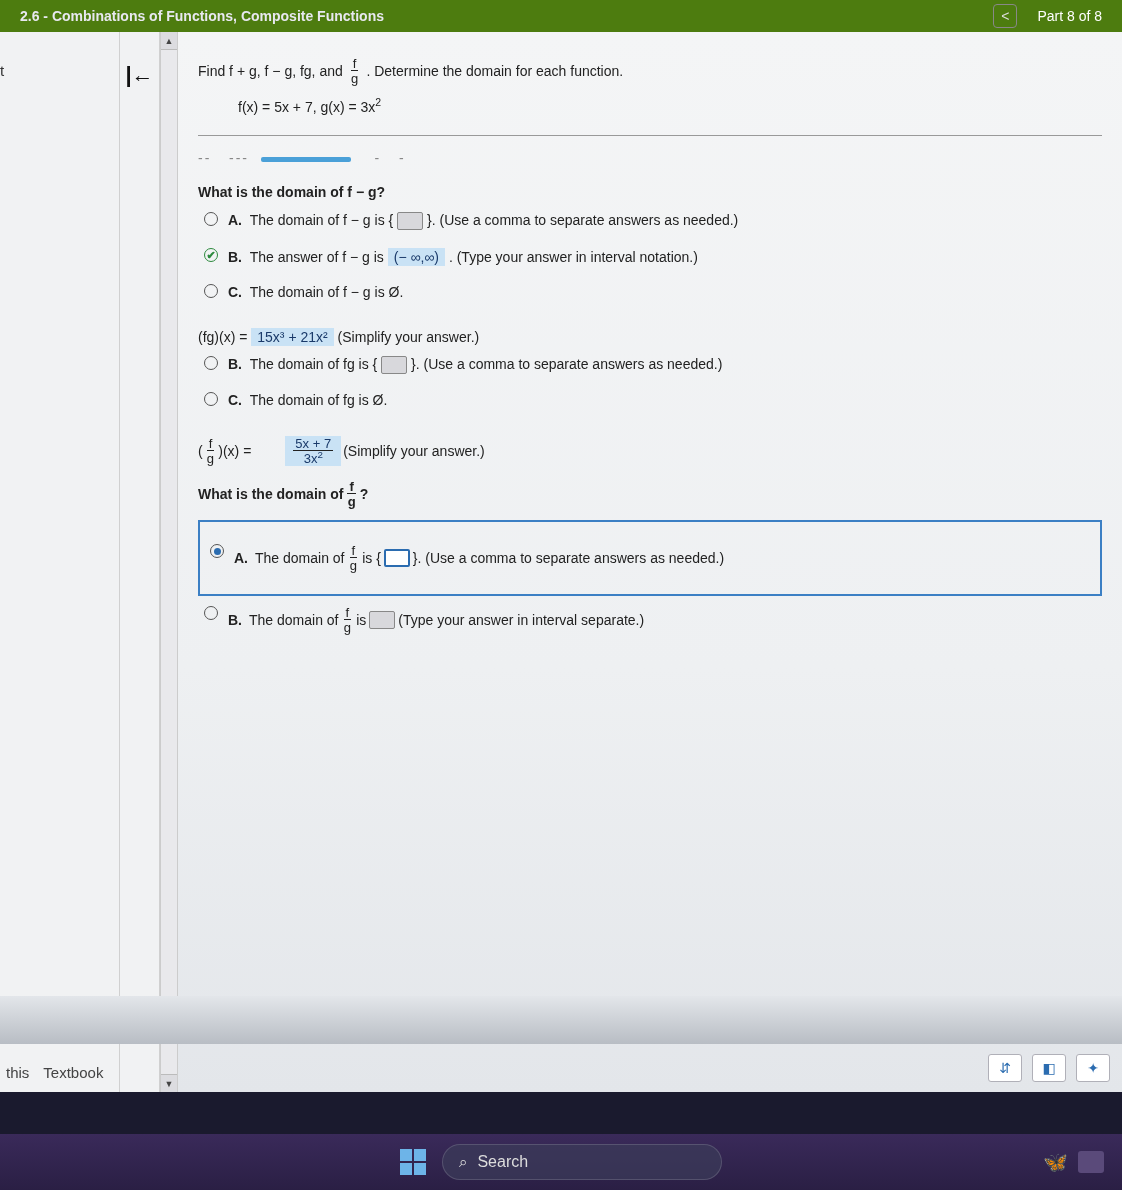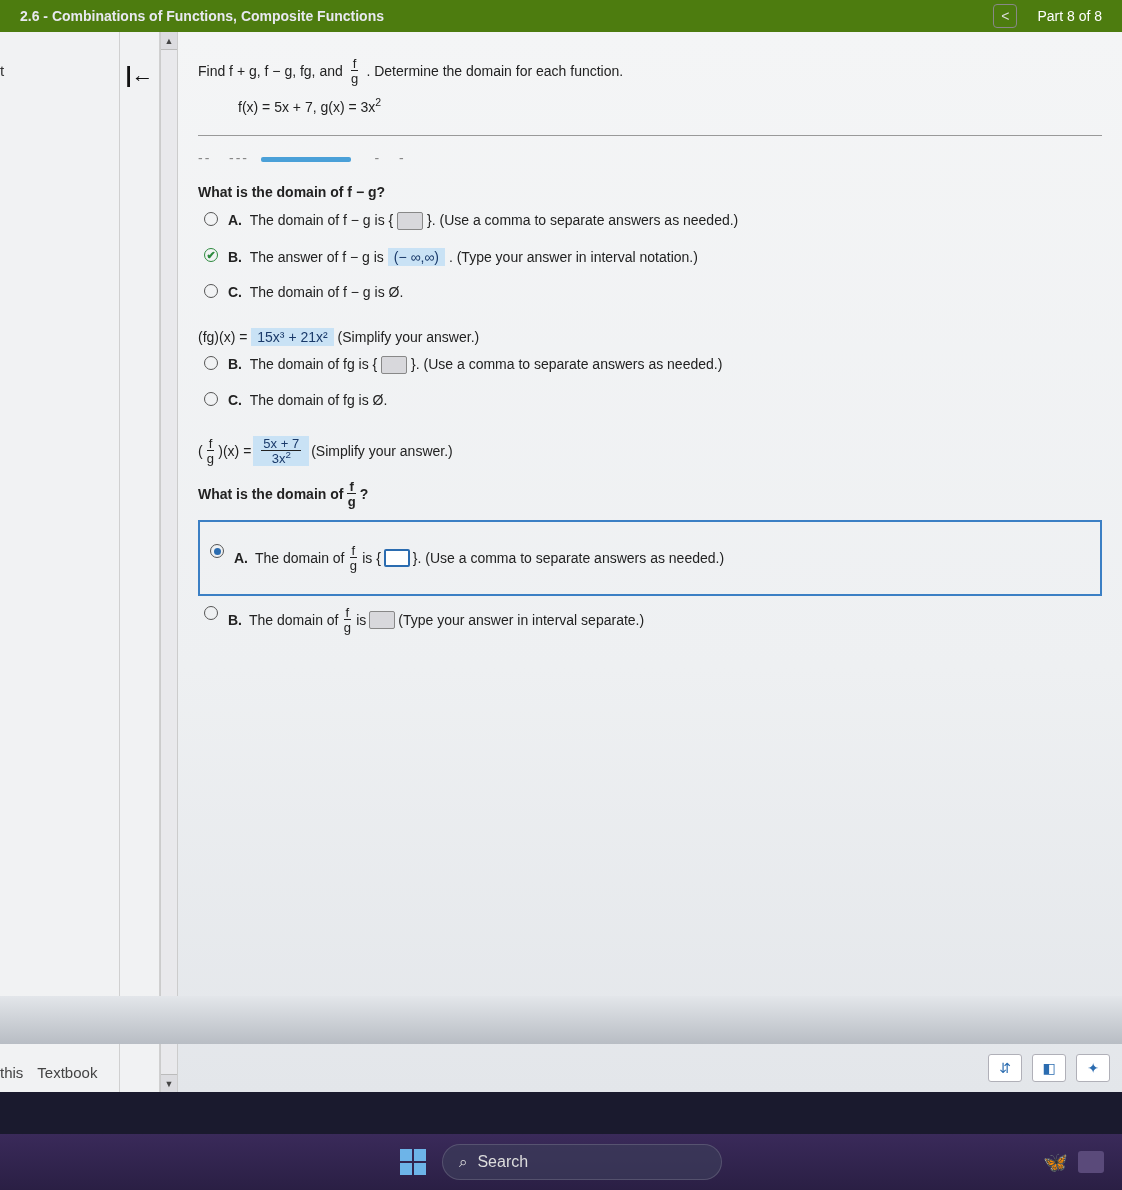--- a/index.html
+++ b/index.html
@@ -119,21 +119,21 @@
   .bottom-icons {
     position:absolute; right:12px; bottom:10px; display:flex; gap:10px;
   }
   .tool-btn {
     width:34px; height:28px; background:#fff; border:1px solid #b0b0b8; border-radius:3px;
     display:flex; align-items:center; justify-content:center; cursor:pointer;
     font-size:14px; color:#2b6cb0;
   }
   .footer-tabs {
     position:absolute; left:0; bottom:0; height:40px; display:flex; align-items:center;
-    gap:14px;
+    padding-left:6px; gap:14px;
   }
   .footer-tabs span { color:#444; font-size:15px; }
   .taskbar {
     position:absolute; left:0; right:0; bottom:0; height:56px;
     background: linear-gradient(180deg, #3a2a5a 0%, #2a1f44 100%);
     display:flex; align-items:center; justify-content:center; gap:16px;
   }
   .win-start { width:26px; height:26px; display:grid; grid-template-columns:1fr 1fr; grid-template-rows:1fr 1fr; gap:2px; cursor:pointer;}
   .win-start div { background:#6db4e8; }
   .searchbox {
@@ -247,21 +247,21 @@
       </div>
     </div>
 
     <div class="fg-line" style="display:flex;align-items:center;gap:2px;">
       <span>(</span>
       <span class="frac">
         <span class="num">f</span>
         <span class="den">g</span>
       </span>
       <span>)(x) = </span>
-      <span class="ans-box" style="display:inline-flex;">
+      <span class="ans-box" style="display:inline-flex;margin-left:32px;">
         <span class="frac">
           <span class="num">5x + 7</span>
           <span class="den"><span>3x</span><sup>2</sup></span>
         </span>
       </span>
       <span>  (Simplify your answer.)</span>
     </div>
 
     <div class="section-q" style="display:flex;align-items:center;gap:2px;">
       <span>What is the domain of </span>

